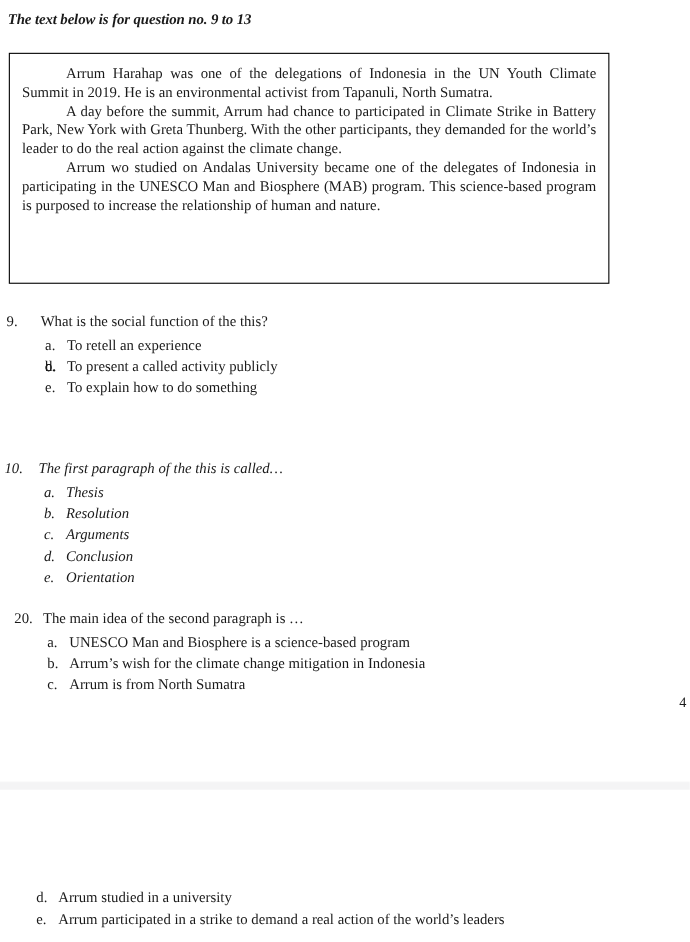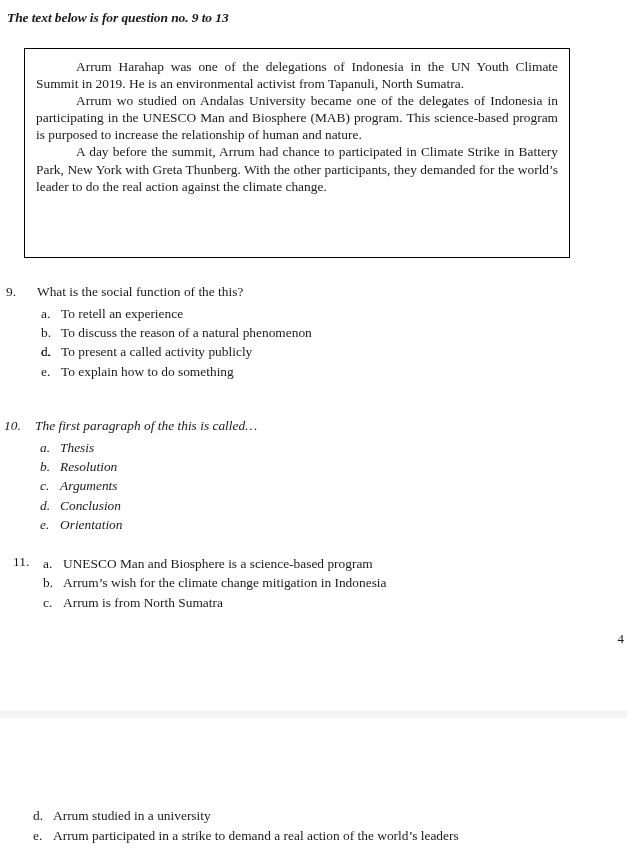--- a/index.html
+++ b/index.html
@@ -33,21 +33,21 @@
     font-size: 13.5px;
     font-weight: bold;
     font-style: italic;
     letter-spacing: -0.1px;
     white-space: nowrap;
   }
 
   
   .passage-box {
     position: absolute;
-    left: 24px;
+    left: 8px;
     top: 48px;
     width: 546px;
     height: 210px;
     border: 1.3px solid #000000;
     box-sizing: border-box;
     background: #ffffff;
   }
   .passage-inner {
     padding: 9px 11px 0 11px;
   }
@@ -160,38 +160,37 @@
 </head>
 <body>
 
 <div class="page-one">
 
   <div class="prompt-heading">The text below is for question no. 9 to 13</div>
 
   <div class="passage-box">
     <div class="passage-inner">
       <p class="passage-par">Arrum Harahap was one of the delegations of Indonesia in the UN Youth Climate Summit in 2019. He is an environmental activist from Tapanuli, North Sumatra.</p>
+      <p class="passage-par">A day before the summit, Arrum had chance to participated in Climate Strike in Battery Park, New York with Greta Thunberg. With the other participants, they demanded for the world’s leader to do the real action against the climate change.</p>
       <p class="passage-par">Arrum wo studied on Andalas University became one of the delegates of Indonesia in participating in the UNESCO Man and Biosphere (MAB) program. This science-based program is purposed to increase the relationship of human and nature.</p>
-      <p class="passage-par">A day before the summit, Arrum had chance to participated in Climate Strike in Battery Park, New York with Greta Thunberg. With the other participants, they demanded for the world’s leader to do the real action against the climate change.</p>
     </div>
   </div>
 
   <div class="question" id="question-9">
     <div class="q-line">
       <span class="q-num">9.</span>
       <span class="q-stem-text">What is the social function of the this?</span>
     </div>
     <div class="options">
       <div class="opt-line">
         <span class="opt-letter">a.</span>
         <span class="opt-text">To retell an experience</span>
       </div>
       <div class="opt-line">
         <span class="opt-letter">b.</span>
-        <span class="opt-text">To discuss the reason of a natural phenomenon</span>
       </div>
       <div class="opt-line">
         <span class="opt-letter">c.</span>
       </div>
       <div class="opt-line">
         <span class="opt-letter">d.</span>
         <span class="opt-text">To present a called activity publicly</span>
       </div>
       <div class="opt-line">
         <span class="opt-letter">e.</span>
@@ -224,21 +223,22 @@
       </div>
       <div class="opt-line">
         <span class="opt-letter">e.</span>
         <span class="opt-text">Orientation</span>
       </div>
     </div>
   </div>
 
   <div class="question" id="question-11">
     <div class="q-line">
-      <span class="q-num">11.</span>
+      <span class="q-num">20.</span>
+      <span class="q-stem-text">The main idea of the second paragraph is …</span>
     </div>
     <div class="options">
       <div class="opt-line">
         <span class="opt-letter">a.</span>
         <span class="opt-text">UNESCO Man and Biosphere is a science-based program</span>
       </div>
       <div class="opt-line">
         <span class="opt-letter">b.</span>
         <span class="opt-text">Arrum’s wish for the climate change mitigation in Indonesia</span>
       </div>

